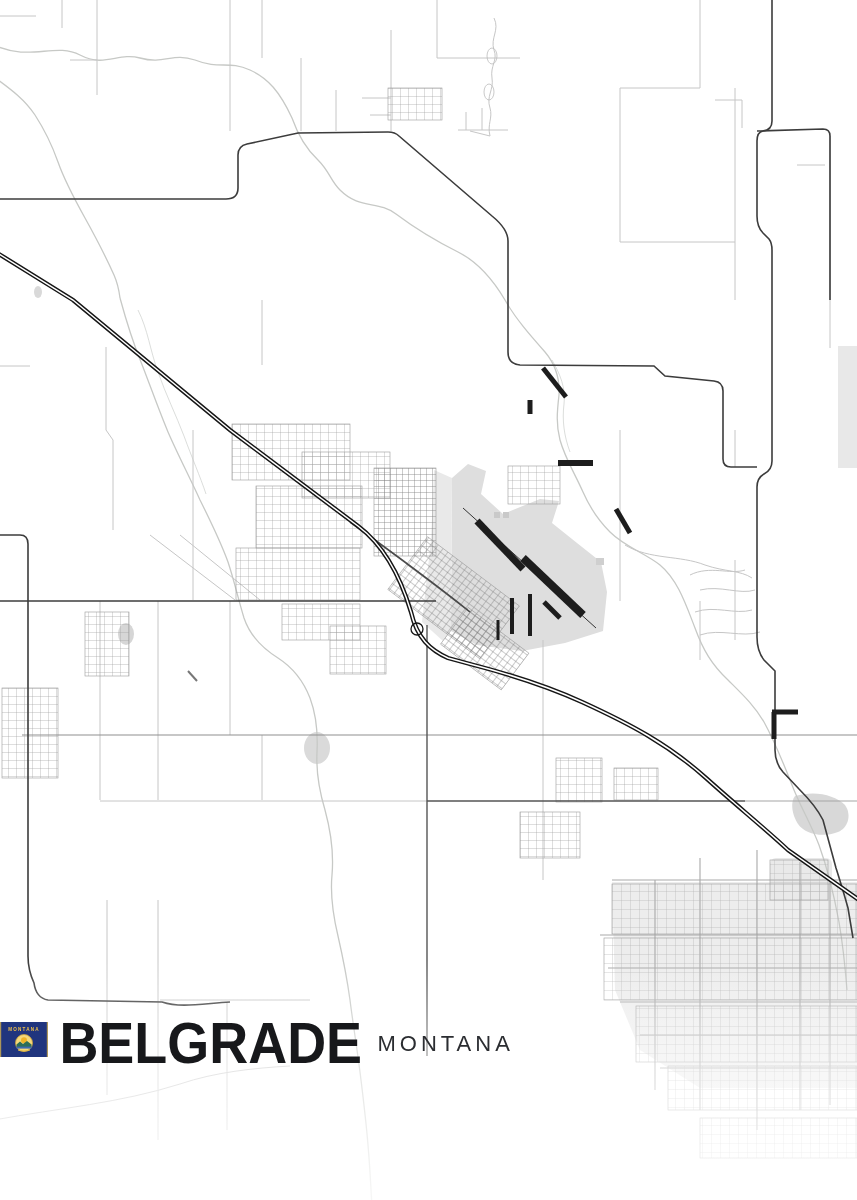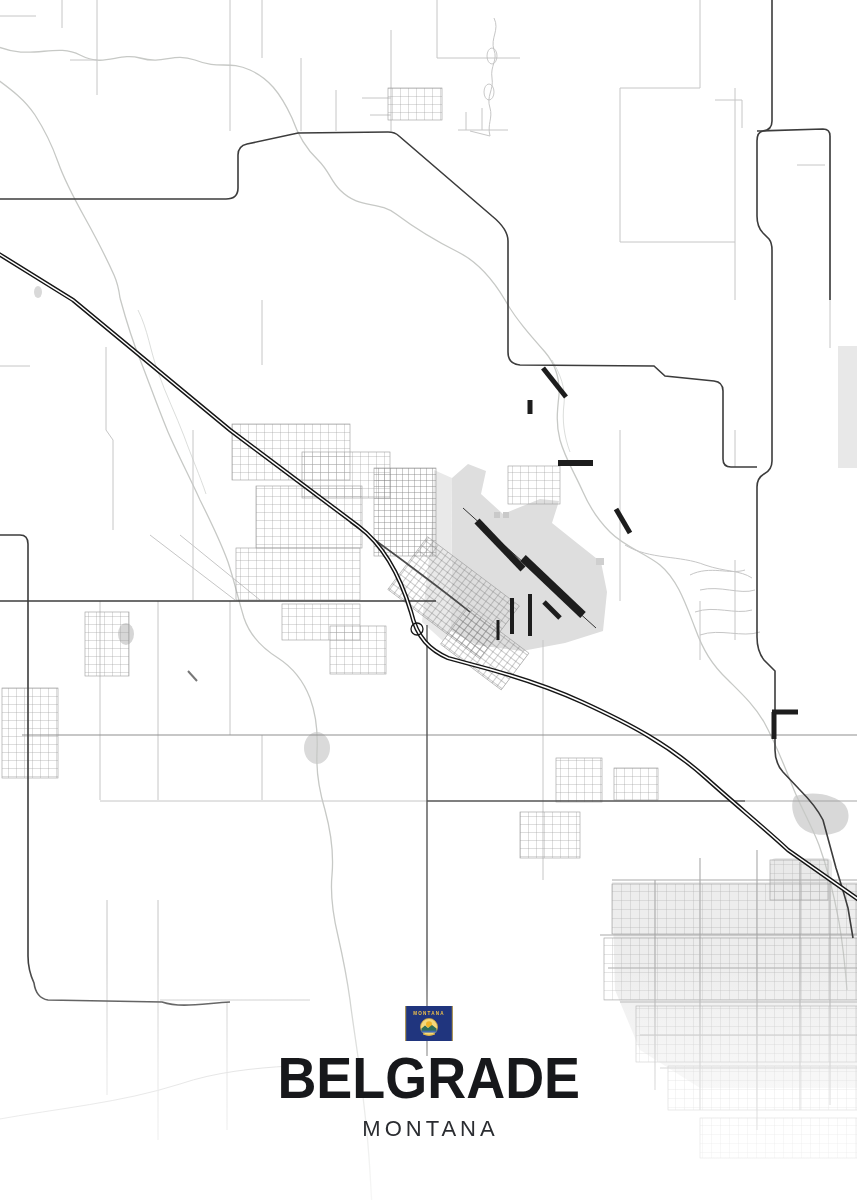--- a/index.html
+++ b/index.html
@@ -3,21 +3,21 @@
 <meta charset="utf-8">
 <style>
   html,body{margin:0;padding:0;background:#ffffff;}
   .poster{
     position:relative;width:857px;height:1200px;overflow:hidden;
     background:#ffffff;font-family:"Liberation Sans",sans-serif;
   }
   .poster svg.map{position:absolute;left:0;top:0;}
   .caption{
     position:absolute;left:0;right:0;top:1006px;
-    display:flex;flex-direction:column;align-items:center;
+    display:flex;flex-direction:row;align-items:center;
     text-align:center;
   }
   .flag{width:48px;height:35px;display:block;}
   .title{
     margin:8px 0 0 0;font-size:58px;font-weight:700;line-height:1;
     letter-spacing:0px;color:#17181b;transform:scaleX(.93);
     transform-origin:center;white-space:nowrap;
   }
   .subtitle{
     margin-top:9px;font-size:22px;font-weight:400;letter-spacing:4px;

